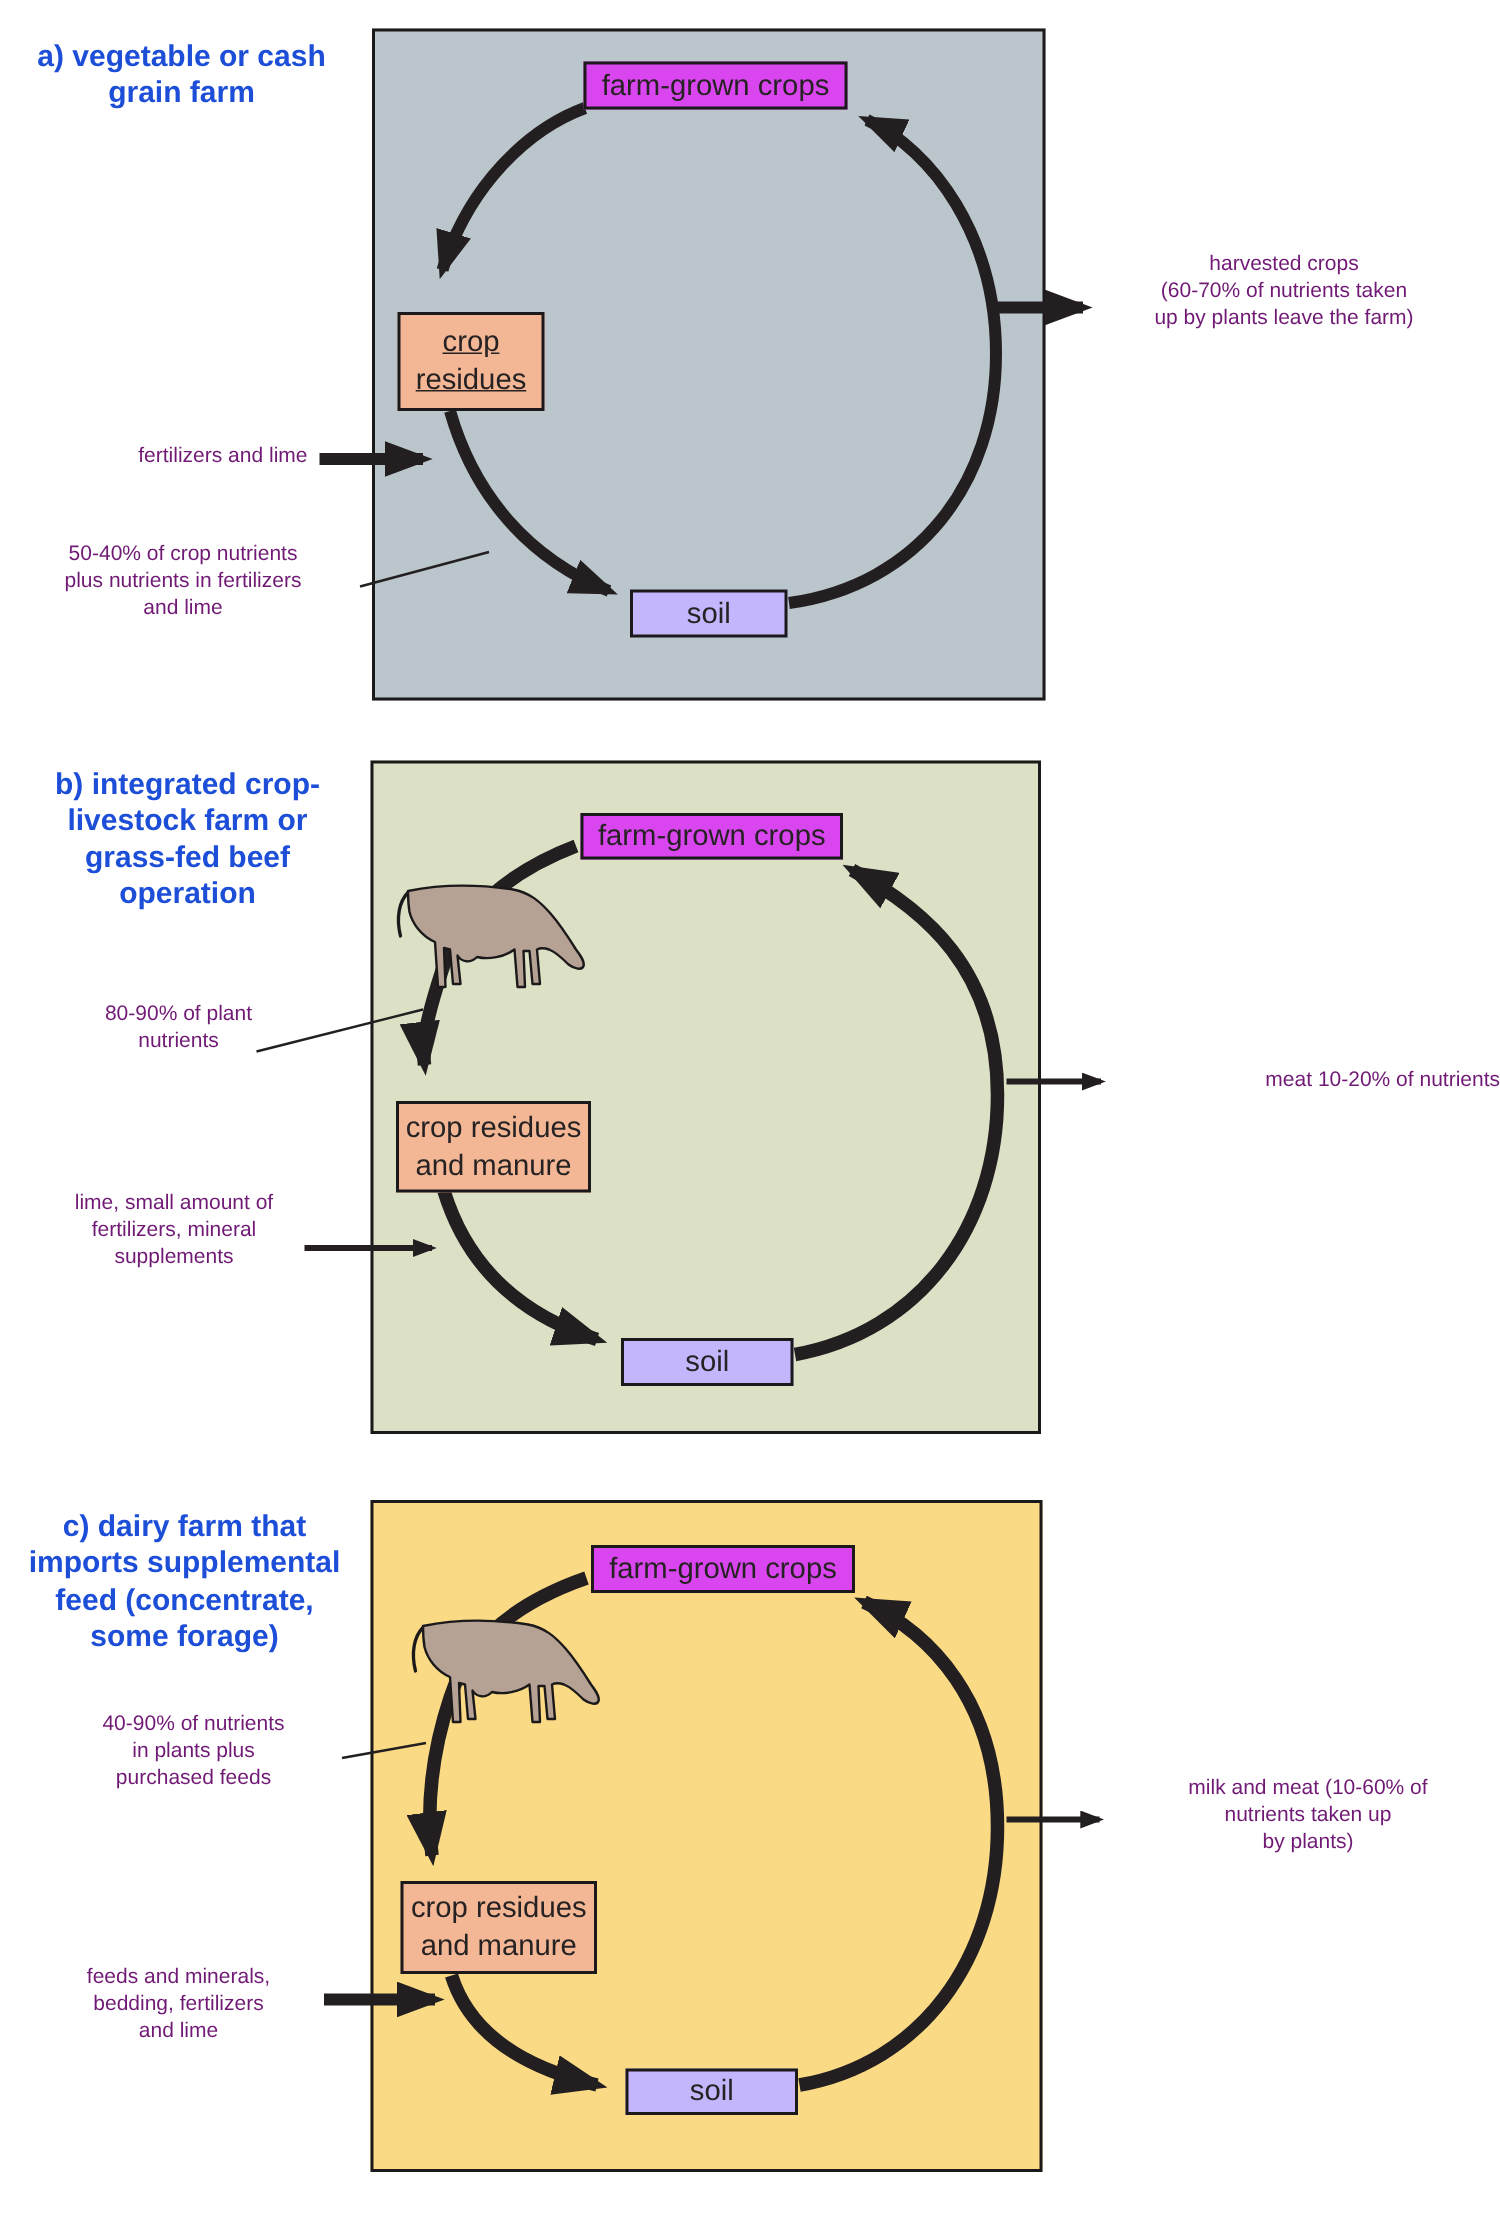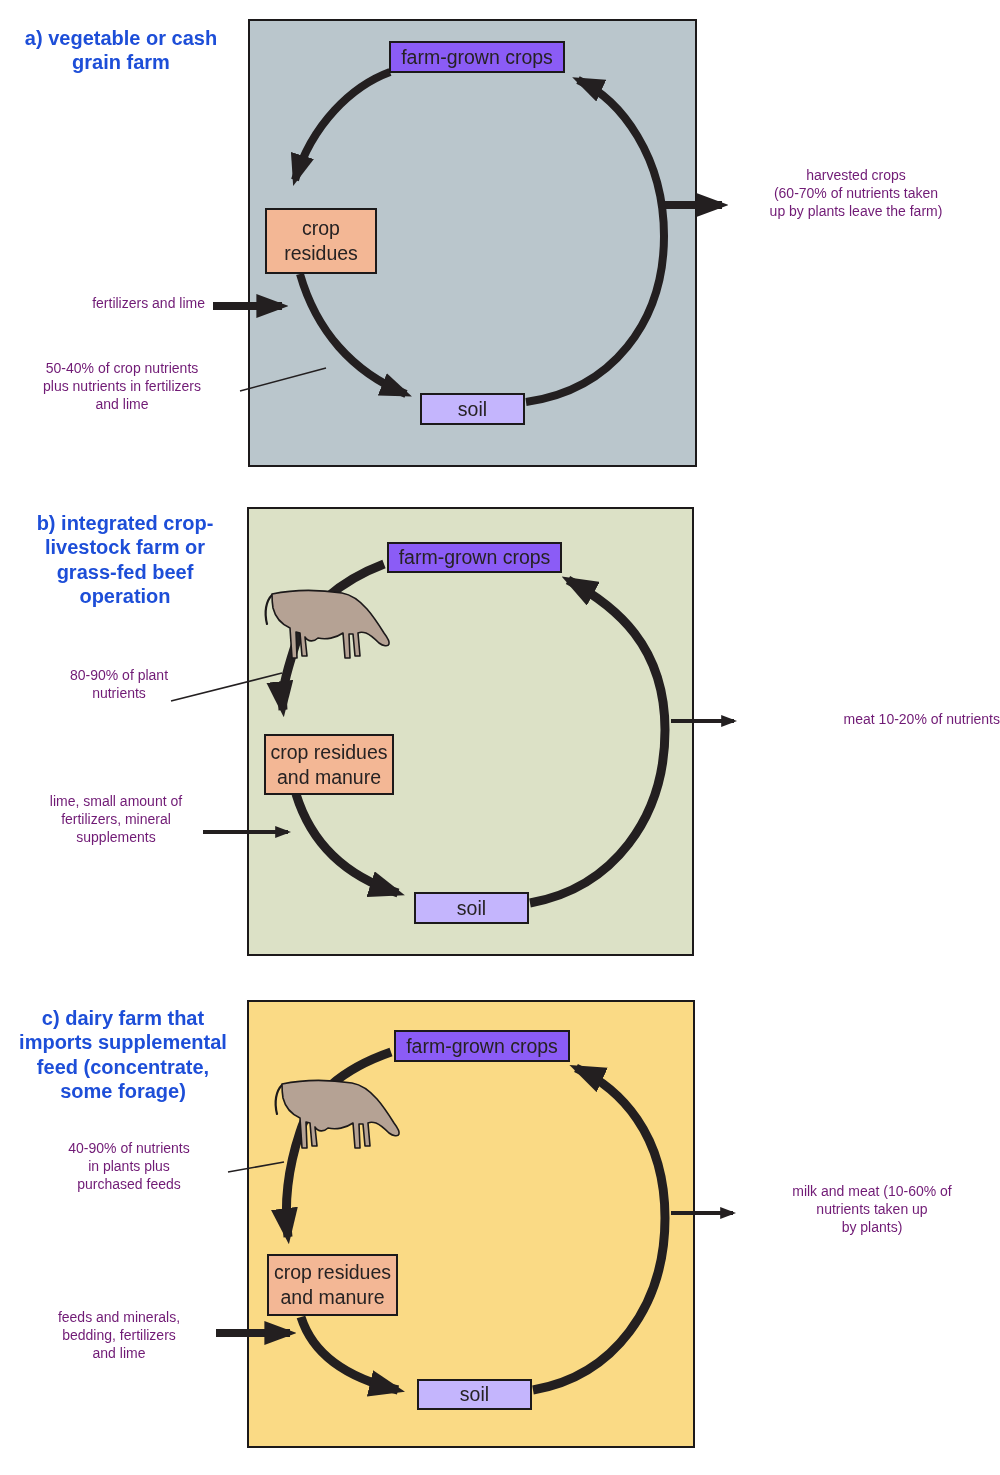--- a/index.html
+++ b/index.html
@@ -17,25 +17,25 @@
   #panel-b { left:247px; top:507px;  width:447px; height:449px; background:#dce1c6; }
   #panel-c { left:247px; top:1000px; width:448px; height:448px; background:#fada85; }
 
   
   .node {
     position:absolute; z-index:10; border:2px solid #1c191a;
     display:flex; align-items:center; justify-content:center;
     text-align:center; font-size:19.5px; line-height:1.28;
     white-space:pre-line; color:#262223;
   }
-  .crops    { background:#8b5cf6; }
+  .crops    { background:#d946ef; }
   .residues { background:#f3b795; }
   .soil     { background:#c4b5fd; }
   #box-a-crops { left:139px; top:20px;  width:176px; height:32px; }
-  #box-a-res   { left:15px;  top:187px; width:112px;  height:66px; }
+  #box-a-res   { left:15px;  top:187px; width:98px;  height:66px;text-decoration:underline; }
   #box-a-soil  { left:170px; top:372px; width:105px; height:32px; }
   #box-b-crops { left:138px; top:33px;  width:175px; height:31px; }
   #box-b-res   { left:15px;  top:225px; width:130px; height:61px; }
   #box-b-soil  { left:165px; top:383px; width:115px; height:32px; }
   #box-c-crops { left:145px; top:28px;  width:176px; height:32px; }
   #box-c-res   { left:18px;  top:252px; width:131px; height:62px; }
   #box-c-soil  { left:168px; top:377px; width:115px; height:31px; }
 
   
   .lbl {

